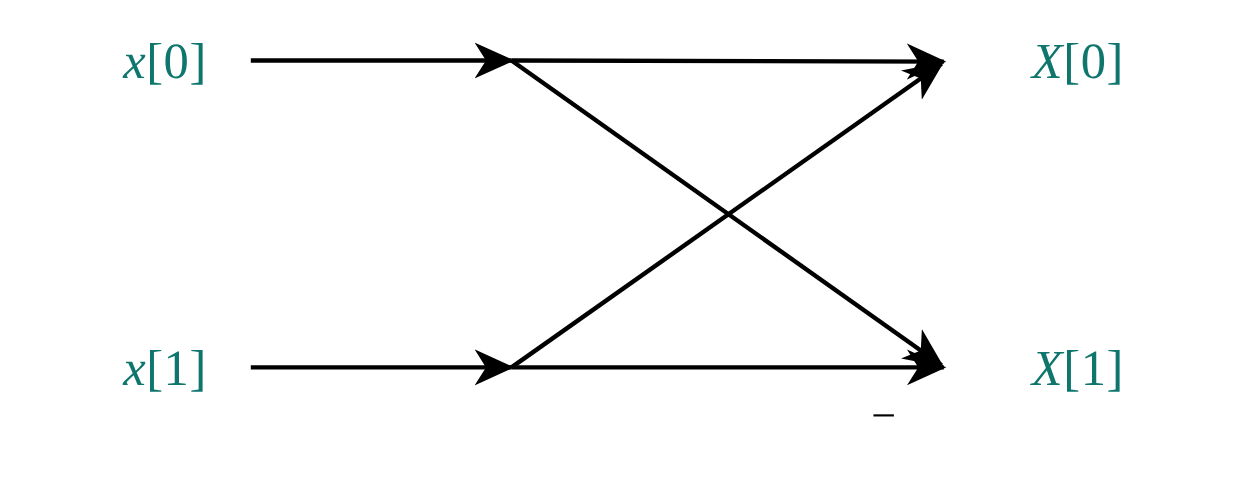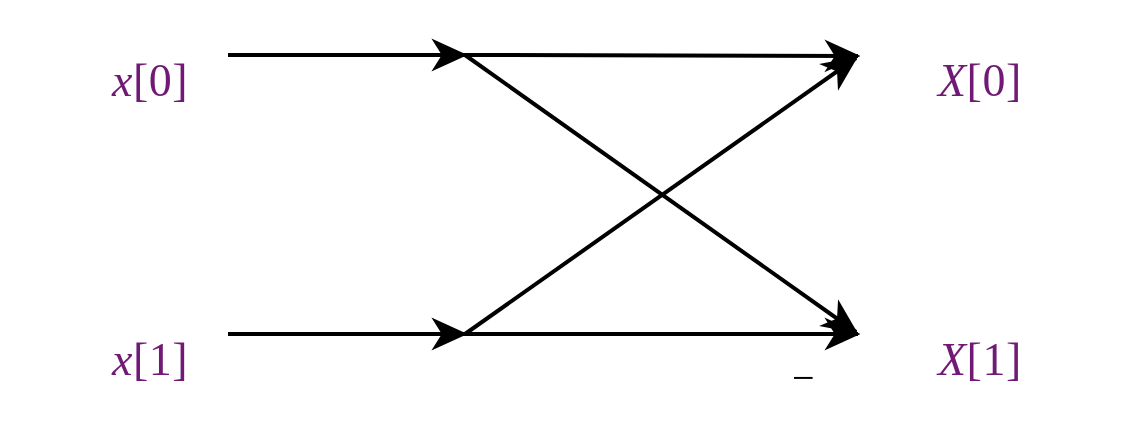--- a/index.html
+++ b/index.html
@@ -24,24 +24,23 @@
     top: 0;
     width: 1128px;
     height: 441px;
     display: block;
   }
   .math-label {
     position: absolute;
     font-family: "Liberation Serif", "DejaVu Serif", serif;
     font-size: 46px;
     line-height: 1;
-    color: #701a75;
+    color: #0f766e;
     white-space: nowrap;
     letter-spacing: 0.5px;
-    margin-top: 25px;
   }
   .math-label .var {
     font-style: italic;
     font-family: "Liberation Serif", "DejaVu Serif", serif;
   }
   .math-label .brk {
     font-style: normal;
     font-family: "Liberation Serif", "DejaVu Serif", serif;
   }
   #label-x0 { left: 112px; top: 33px; }

